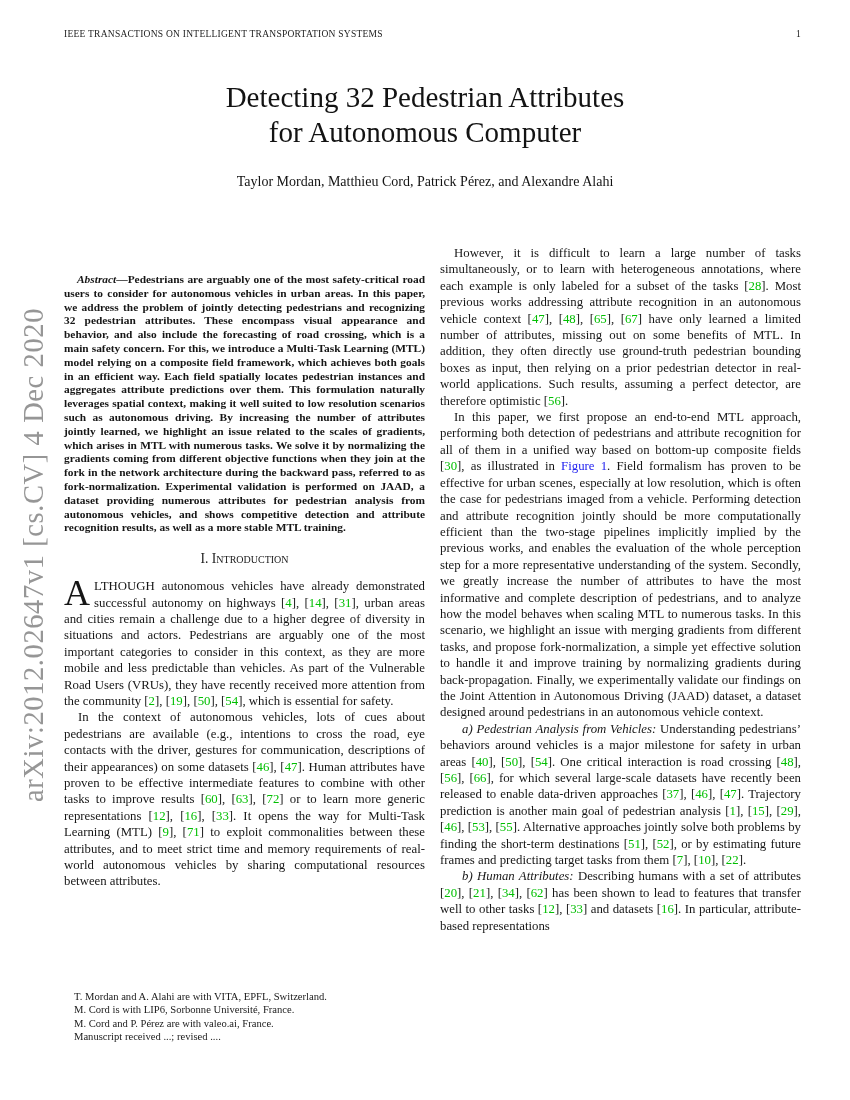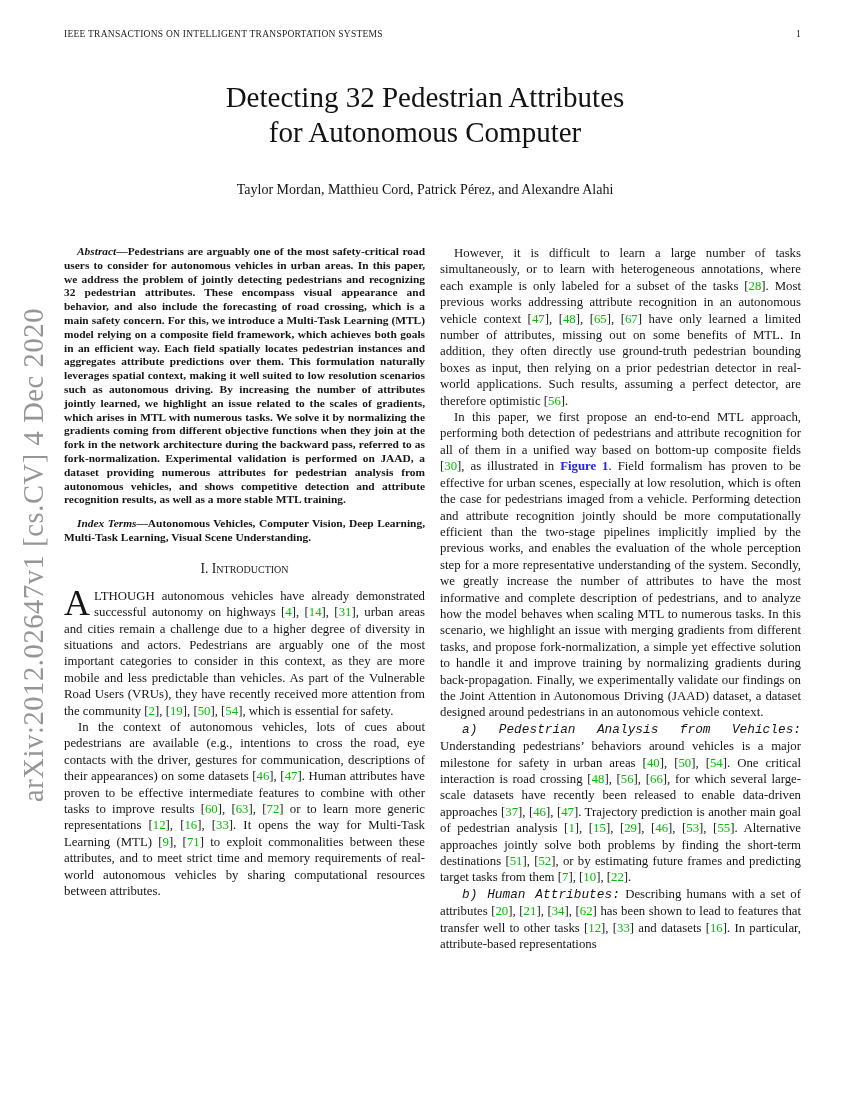--- a/index.html
+++ b/index.html
@@ -22,50 +22,50 @@
   .arxiv-stamp {
     position:absolute; top:555px; left:34px;
     transform:translate(-50%,-50%) rotate(-90deg);
     white-space:nowrap; font-size:28.5px; letter-spacing:0.6px;
     color:var(--arxiv);
   }
 
   
   .title-block { position:absolute; top:80px; left:0; width:850px; text-align:center; }
   .title-line { font-size:29px; line-height:35px; color:#131313; }
-  .authors { margin-top:32px; font-size:14px; color:#131313; }
+  .authors { margin-top:24px; font-size:14px; color:#131313; }
 
   
   .col { position:absolute; top:245px; width:361px; font-size:12.8px; line-height:16.4px; text-align:justify; }
   .col-left  { left:64px;  height:740px; }
   .col-right { left:440px; height:836px; }
 
   .p-body, .p-dropcap, .p-alinea { text-indent:14px; }
   .p-dropcap { text-indent:0; }
   .p-alinea { text-indent:22px; }
 
   .p-abstract, .p-index {
     font-weight:bold; font-size:11.4px; line-height:13.8px; text-indent:13px;
   }
-  .p-abstract { margin-bottom:10px; }
+  .p-abstract { margin-bottom:10px;margin-top:28px; }
   .lead-i { font-style:italic; }
-  .lead-a { font-style:italic;font-family:Liberation Mono, monospace; }
+  .lead-a { font-style:italic; }
 
   .p-heading {
     text-align:center; text-indent:0; font-variant:small-caps;
     font-size:13.6px; line-height:17px; margin:15px 0 11px 0; color:#181818;
   }
 
   .dropcap {
     float:left; font-size:36px; line-height:29px; padding:1px 4px 0 0;
     font-weight:400;
   }
 
   .cite { color:var(--cite); }
-  .xref { color:var(--link);font-weight:bold; }
+  .xref { color:var(--link); }
 
   
   .footnotes {
     position:absolute; top:990px; left:64px; width:361px;
     font-size:10.6px; line-height:13.4px; text-align:left; color:#1a1a1a;
   }
   .footnote-line { text-indent:10px; }
 </style>
 </head>
 <body>
@@ -80,26 +80,31 @@
   <div class="arxiv-stamp">arXiv:2012.02647v1  [cs.CV]  4 Dec 2020</div>
 
   <div class="title-block">
     <div class="title-line">Detecting 32 Pedestrian Attributes</div>
     <div class="title-line">for Autonomous Computer</div>
     <div class="authors">Taylor Mordan, Matthieu Cord, Patrick Pérez, and Alexandre Alahi</div>
   </div>
 
   <div class="col col-left" id="col-left">
       <div class="p-abstract"><span class="lead-i">Abstract</span>—Pedestrians are arguably one of the most safety-critical road users to consider for autonomous vehicles in urban areas. In this paper, we address the problem of jointly detecting pedestrians and recognizing 32 pedestrian attributes. These encompass visual appearance and behavior, and also include the forecasting of road crossing, which is a main safety concern. For this, we introduce a Multi-Task Learning (MTL) model relying on a composite field framework, which achieves both goals in an efficient way. Each field spatially locates pedestrian instances and aggregates attribute predictions over them. This formulation naturally leverages spatial context, making it well suited to low resolution scenarios such as autonomous driving. By increasing the number of attributes jointly learned, we highlight an issue related to the scales of gradients, which arises in MTL with numerous tasks. We solve it by normalizing the gradients coming from different objective functions when they join at the fork in the network architecture during the backward pass, referred to as fork-normalization. Experimental validation is performed on JAAD, a dataset providing numerous attributes for pedestrian analysis from autonomous vehicles, and shows competitive detection and attribute recognition results, as well as a more stable MTL training.</div>
-      <div class="p-index"><span class="lead-i">Index Terms</span>—Autonomous Vehicles, Computer Vision, Deep Learning, Multi-Task Learning, Visual Scene Understanding.</div>
       <div class="p-heading">I.  Introduction</div>
       <div class="p-dropcap"><span class="dropcap">A</span>LTHOUGH autonomous vehicles have already demonstrated successful autonomy on highways [<span class="cite">4</span>], [<span class="cite">14</span>], [<span class="cite">31</span>], urban areas and cities remain a challenge due to a higher degree of diversity in situations and actors. Pedestrians are arguably one of the most important categories to consider in this context, as they are more mobile and less predictable than vehicles. As part of the Vulnerable Road Users (VRUs), they have recently received more attention from the community [<span class="cite">2</span>], [<span class="cite">19</span>], [<span class="cite">50</span>], [<span class="cite">54</span>], which is essential for safety.</div>
       <div class="p-body">In the context of autonomous vehicles, lots of cues about pedestrians are available (e.g., intentions to cross the road, eye contacts with the driver, gestures for communication, descriptions of their appearances) on some datasets [<span class="cite">46</span>], [<span class="cite">47</span>]. Human attributes have proven to be effective intermediate features to combine with other tasks to improve results [<span class="cite">60</span>], [<span class="cite">63</span>], [<span class="cite">72</span>] or to learn more generic representations [<span class="cite">12</span>], [<span class="cite">16</span>], [<span class="cite">33</span>]. It opens the way for Multi-Task Learning (MTL) [<span class="cite">9</span>], [<span class="cite">71</span>] to exploit commonalities between these attributes, and to meet strict time and memory requirements of real-world autonomous vehicles by sharing computational resources between attributes.</div>
     </div>
   <div class="col col-right" id="col-right">
       <div class="p-body">However, it is difficult to learn a large number of tasks simultaneously, or to learn with heterogeneous annotations, where each example is only labeled for a subset of the tasks [<span class="cite">28</span>]. Most previous works addressing attribute recognition in an autonomous vehicle context [<span class="cite">47</span>], [<span class="cite">48</span>], [<span class="cite">65</span>], [<span class="cite">67</span>] have only learned a limited number of attributes, missing out on some benefits of MTL. In addition, they often directly use ground-truth pedestrian bounding boxes as input, then relying on a prior pedestrian detector in real-world applications. Such results, assuming a perfect detector, are therefore optimistic [<span class="cite">56</span>].</div>
       <div class="p-body">In this paper, we first propose an end-to-end MTL approach, performing both detection of pedestrians and attribute recognition for all of them in a unified way based on bottom-up composite fields [<span class="cite">30</span>], as illustrated in <span class="xref">Figure 1</span>. Field formalism has proven to be effective for urban scenes, especially at low resolution, which is often the case for pedestrians imaged from a vehicle. Performing detection and attribute recognition jointly should be more computationally efficient than the two-stage pipelines implicitly implied by the previous works, and enables the evaluation of the whole perception step for a more representative understanding of the system. Secondly, we greatly increase the number of attributes to have the most informative and complete description of pedestrians, and to analyze how the model behaves when scaling MTL to numerous tasks. In this scenario, we highlight an issue with merging gradients from different tasks, and propose fork-normalization, a simple yet effective solution to handle it and improve training by normalizing gradients during back-propagation. Finally, we experimentally validate our findings on the Joint Attention in Autonomous Driving (JAAD) dataset, a dataset designed around pedestrians in an autonomous vehicle context.</div>
       <div class="p-alinea"><span class="lead-a">a) Pedestrian Analysis from Vehicles:</span> Understanding pedestrians’ behaviors around vehicles is a major milestone for safety in urban areas [<span class="cite">40</span>], [<span class="cite">50</span>], [<span class="cite">54</span>]. One critical interaction is road crossing [<span class="cite">48</span>], [<span class="cite">56</span>], [<span class="cite">66</span>], for which several large-scale datasets have recently been released to enable data-driven approaches [<span class="cite">37</span>], [<span class="cite">46</span>], [<span class="cite">47</span>]. Trajectory prediction is another main goal of pedestrian analysis [<span class="cite">1</span>], [<span class="cite">15</span>], [<span class="cite">29</span>], [<span class="cite">46</span>], [<span class="cite">53</span>], [<span class="cite">55</span>]. Alternative approaches jointly solve both problems by finding the short-term destinations [<span class="cite">51</span>], [<span class="cite">52</span>], or by estimating future frames and predicting target tasks from them [<span class="cite">7</span>], [<span class="cite">10</span>], [<span class="cite">22</span>].</div>
       <div class="p-alinea"><span class="lead-a">b) Human Attributes:</span> Describing humans with a set of attributes [<span class="cite">20</span>], [<span class="cite">21</span>], [<span class="cite">34</span>], [<span class="cite">62</span>] has been shown to lead to features that transfer well to other tasks [<span class="cite">12</span>], [<span class="cite">33</span>] and datasets [<span class="cite">16</span>]. In particular, attribute-based representations</div>
     </div>
 
+  <div class="footnotes" id="footnotes">
+      <div class="footnote-line">T. Mordan and A. Alahi are with VITA, EPFL, Switzerland.</div>
+      <div class="footnote-line">M. Cord is with LIP6, Sorbonne Université, France.</div>
+      <div class="footnote-line">M. Cord and P. Pérez are with valeo.ai, France.</div>
+      <div class="footnote-line">Manuscript received ...; revised ....</div>
+    </div>
 
 </div>
 
 </body></html>

